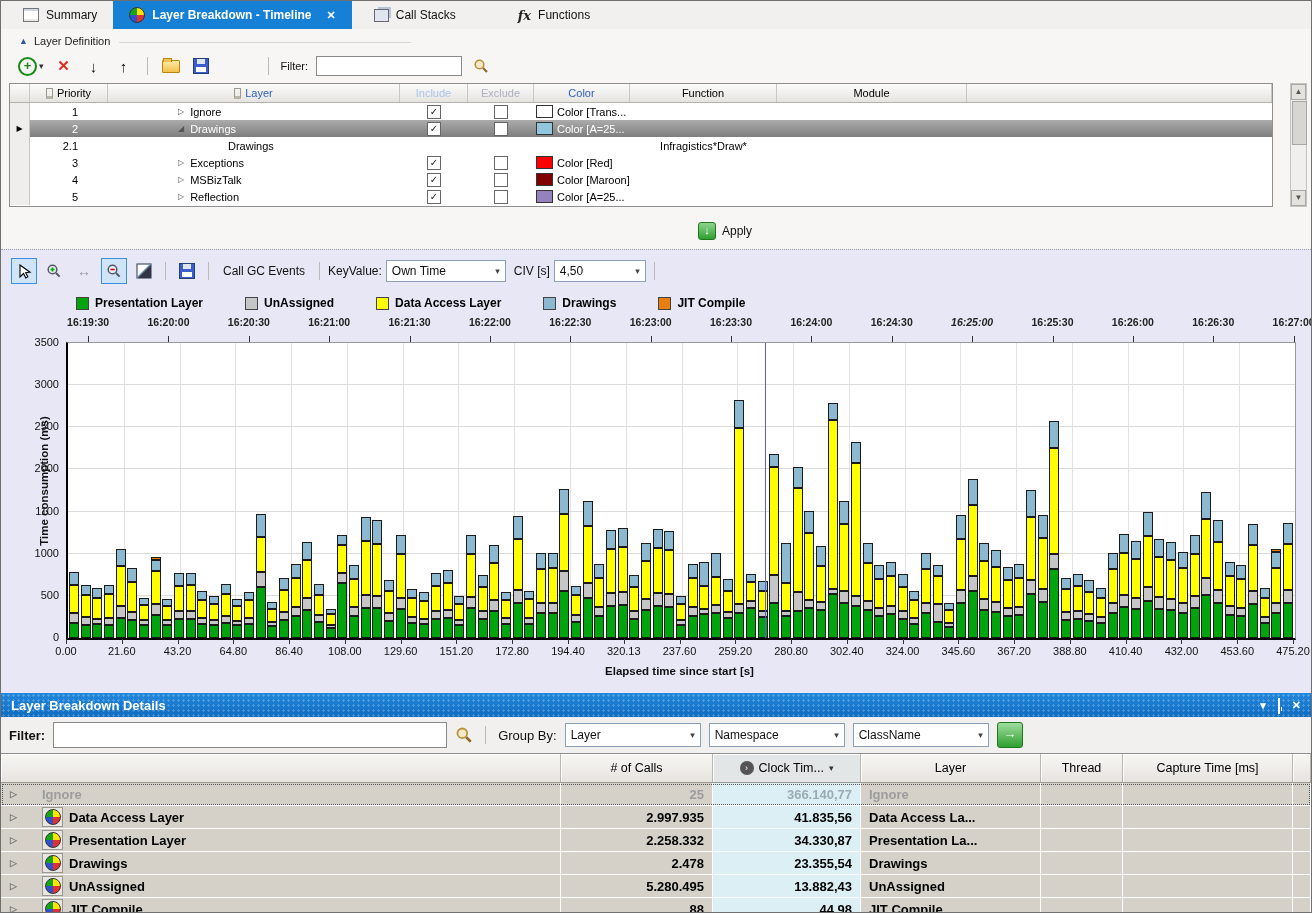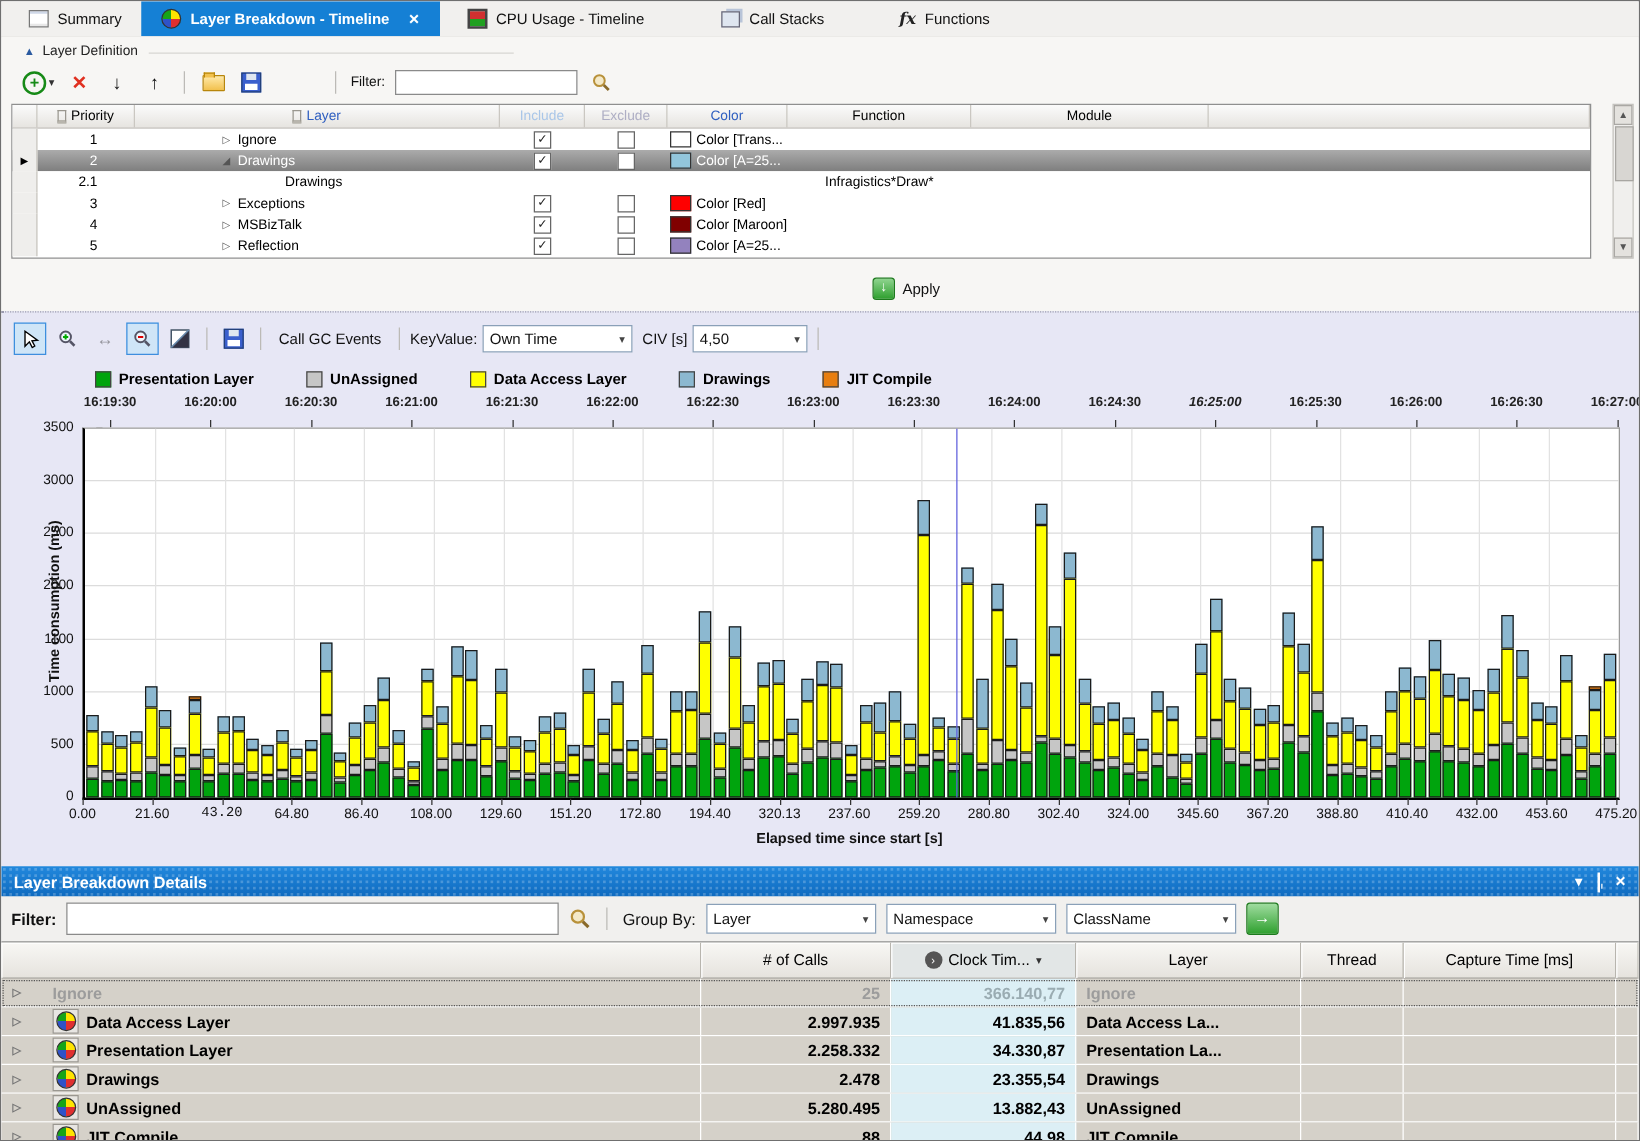--- a/index.html
+++ b/index.html
@@ -170,24 +170,20 @@
 
 <div id="tabbar">
     <div class="tab">
       <span class="tabicon report-icon"></span>
       <span class="tablabel">Summary</span>
     </div>
     <div class="tab active">
       <span class="tabicon pie-icon"></span>
       <span class="tablabel">Layer Breakdown - Timeline</span>
       <span class="tabclose">✕</span>
-    </div>
-    <div class="tab">
-      <span class="tabicon chip-icon"></span>
-      <span class="tablabel">CPU Usage - Timeline</span>
     </div>
     <div class="tab">
       <span class="tabicon stack-icon"></span>
       <span class="tablabel">Call Stacks</span>
     </div>
     <div class="tab">
       <span class="tabicon fx-icon">fx</span>
       <span class="tablabel">Functions</span>
     </div>
   </div>
@@ -1186,21 +1182,21 @@
         </div>
       </div>
     <div id="cursorline" style="left: 56.8%;"></div>
   </div>
 
   <div id="botaxis">
       <span class="botlab" style="left: 0%;">0.00</span>
       <span class="bottick" style="left: 0%;"></span>
       <span class="botlab" style="left: 4.54545%;">21.60</span>
       <span class="bottick" style="left: 4.54545%;"></span>
-      <span class="botlab" style="left: 9.09091%; font-family: Liberation Mono, monospace;">43.20</span>
+      <span class="botlab" style="left: 9.09091%;">43.20</span>
       <span class="bottick" style="left: 9.09091%;"></span>
       <span class="botlab" style="left: 13.6364%;">64.80</span>
       <span class="bottick" style="left: 13.6364%;"></span>
       <span class="botlab" style="left: 18.1818%;">86.40</span>
       <span class="bottick" style="left: 18.1818%;"></span>
       <span class="botlab" style="left: 22.7273%;">108.00</span>
       <span class="bottick" style="left: 22.7273%;"></span>
       <span class="botlab" style="left: 27.2727%;">129.60</span>
       <span class="bottick" style="left: 27.2727%;"></span>
       <span class="botlab" style="left: 31.8182%;">151.20</span>

